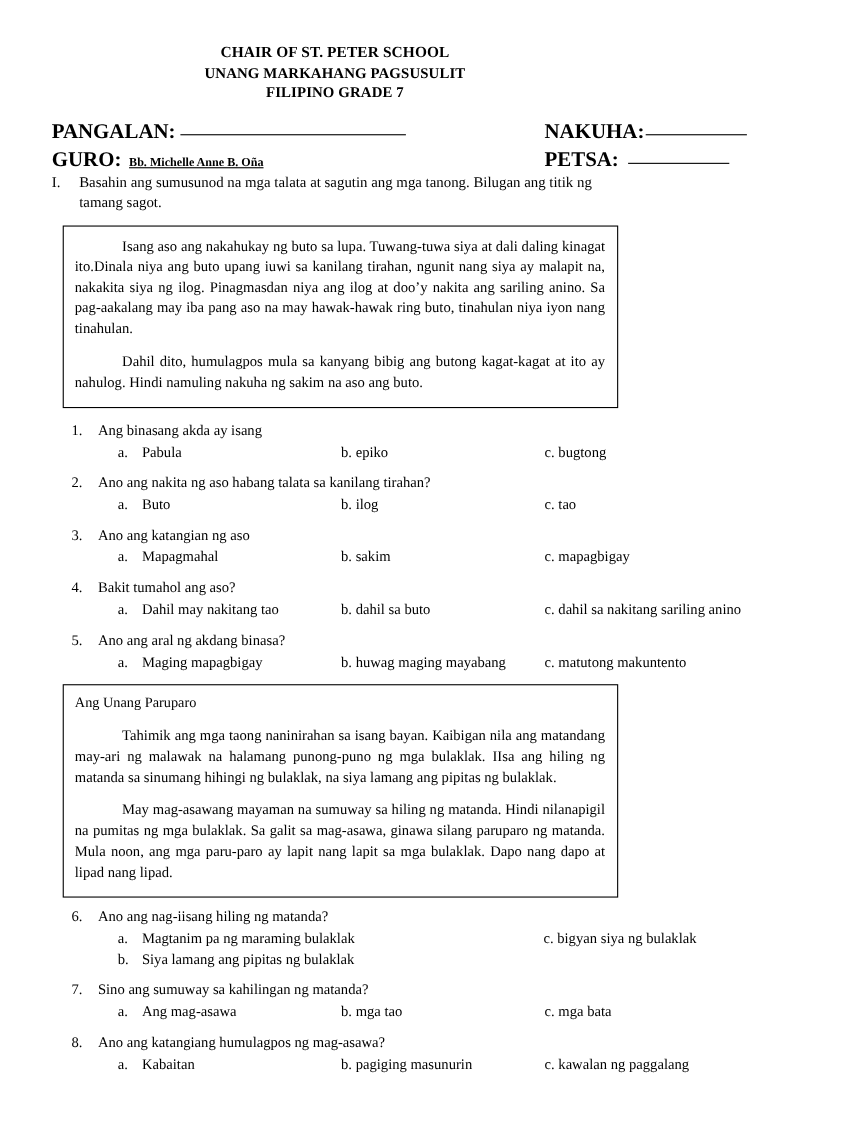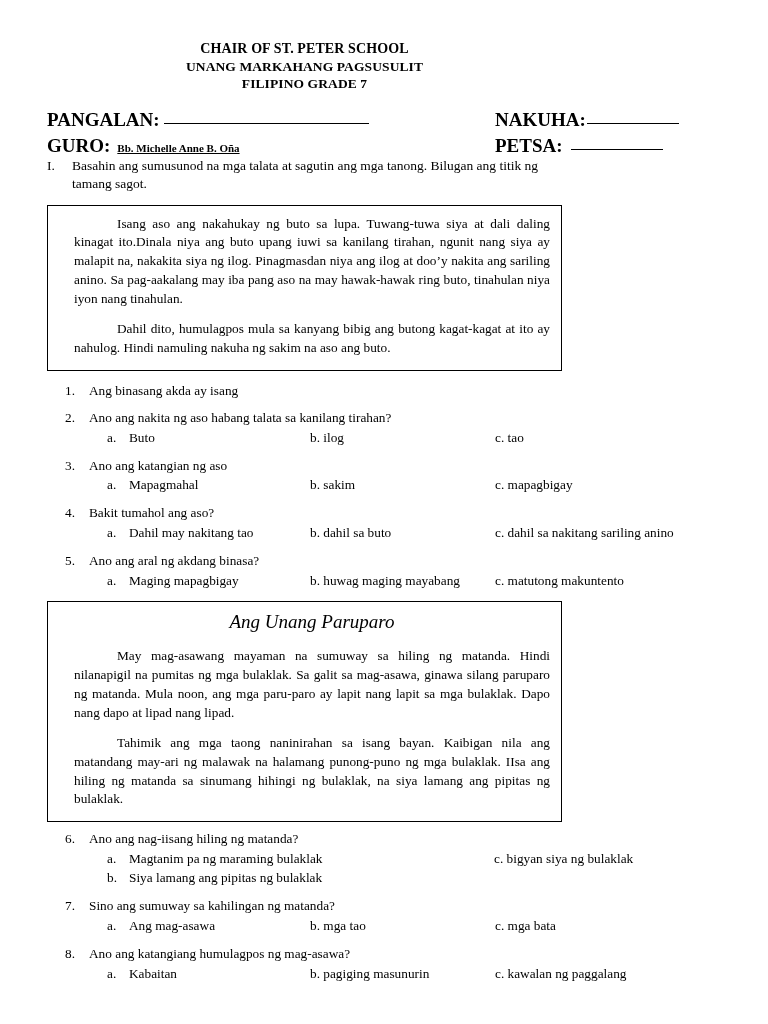--- a/index.html
+++ b/index.html
@@ -82,32 +82,32 @@
   .instruction .num {
     width: 25px;
     flex: none;
   }
   .instruction .txt { flex: 1; }
 
   
   .passage-box {
     border: 1.4px solid #000;
     box-sizing: border-box;
-    padding: 9px 11px 12px 26px;
+    padding: 9px 11px 12px 10px;
     font-size: 13.3px;
     line-height: 1.42;
     text-align: justify;
+    margin-left: 10px;
   }
   .passage-box.box1 { margin-top: 12px; }
   .passage-box.box2 { margin-top: 10px; padding-top: 7px; }
   .passage-title {
-    text-align: center;
-    font-size: 19px;
+    text-align: left;
+    font-size: 13px;
     margin-bottom: 11px;
-    font-style: italic;
   }
   .passage-para {
     text-indent: 43px;
     margin: 0 0 11px 0;
   }
   .passage-para:last-child { margin-bottom: 0; }
 
   
   .questions { margin-top: 11px; }
   .qblock { margin-bottom: 9px; }
@@ -190,20 +190,25 @@
     <p class="passage-para">Dahil dito, humulagpos mula sa kanyang bibig ang butong kagat-kagat at ito ay nahulog. Hindi namuling nakuha ng sakim na aso ang buto.</p>
   </div>
 
   <div class="questions">
 
     <div class="qblock">
       <div class="qline">
         <span class="qnum">1.</span>
         <span class="qtext">Ang binasang akda ay isang</span>
       </div>
+      <div class="opts">
+        <span class="opt opt-a"><span class="letter">a.</span><span>Pabula</span></span>
+        <span class="opt opt-b"><span>b.</span>&nbsp;<span>epiko</span></span>
+        <span class="opt opt-c"><span>c.</span>&nbsp;<span>bugtong</span></span>
+      </div>
     </div>
 
     <div class="qblock">
       <div class="qline">
         <span class="qnum">2.</span>
         <span class="qtext">Ano ang nakita ng aso habang talata sa kanilang tirahan?</span>
       </div>
       <div class="opts">
         <span class="opt opt-a"><span class="letter">a.</span><span>Buto</span></span>
         <span class="opt opt-b"><span>b.</span>&nbsp;<span>ilog</span></span>
@@ -244,22 +249,22 @@
         <span class="opt opt-a"><span class="letter">a.</span><span>Maging mapagbigay</span></span>
         <span class="opt opt-b"><span>b.</span>&nbsp;<span>huwag maging mayabang</span></span>
         <span class="opt opt-c"><span>c.</span>&nbsp;<span>matutong makuntento</span></span>
       </div>
     </div>
 
   </div>
 
   <div class="passage-box box2">
     <div class="passage-title">Ang Unang Paruparo</div>
+    <p class="passage-para">Tahimik ang mga taong naninirahan sa isang bayan. Kaibigan nila ang matandang may-ari ng malawak na halamang punong-puno ng mga bulaklak. IIsa ang hiling ng matanda sa sinumang hihingi ng bulaklak, na siya lamang ang pipitas ng bulaklak.</p>
     <p class="passage-para">May mag-asawang mayaman na sumuway sa hiling ng matanda. Hindi nilanapigil na pumitas ng mga bulaklak. Sa galit sa mag-asawa, ginawa silang paruparo ng matanda. Mula noon, ang mga paru-paro ay lapit nang lapit sa mga bulaklak. Dapo nang dapo at lipad nang lipad.</p>
-    <p class="passage-para">Tahimik ang mga taong naninirahan sa isang bayan. Kaibigan nila ang matandang may-ari ng malawak na halamang punong-puno ng mga bulaklak. IIsa ang hiling ng matanda sa sinumang hihingi ng bulaklak, na siya lamang ang pipitas ng bulaklak.</p>
   </div>
 
   <div class="questions questions-lower">
 
     <div class="qblock">
       <div class="qline">
         <span class="qnum">6.</span>
         <span class="qtext">Ano ang nag-iisang hiling ng matanda?</span>
       </div>
       <div class="opts two-line">

